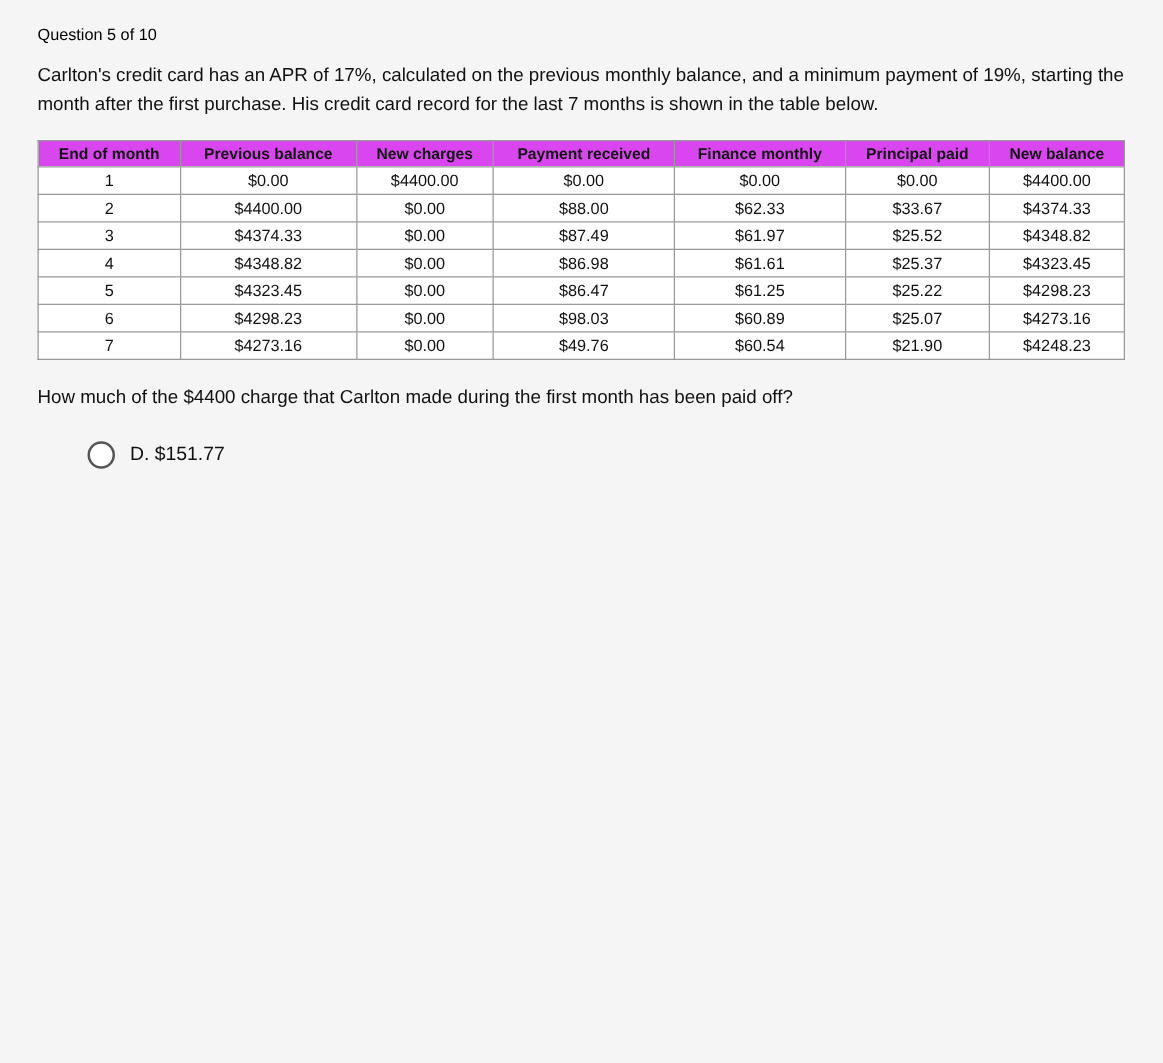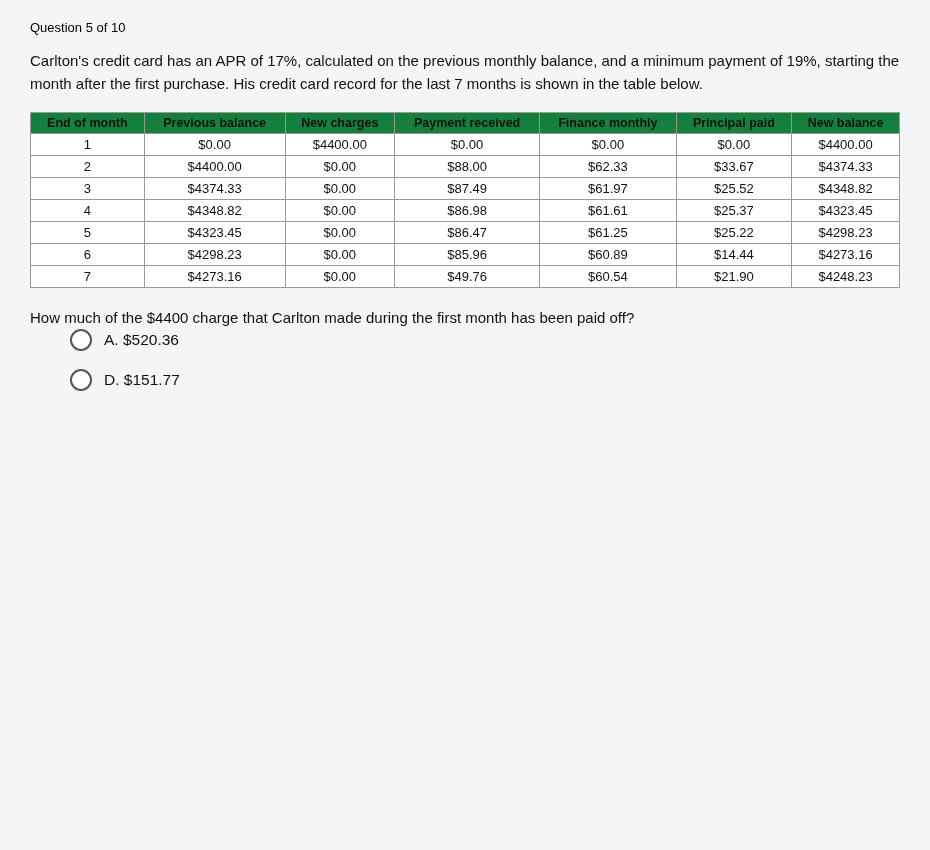--- a/index.html
+++ b/index.html
@@ -29,29 +29,30 @@
       margin-bottom: 18px;
     }
     table th, table td {
       border: 1px solid #999;
       padding: 3px 6px;
       text-align: center;
       vertical-align: middle;
     }
     table th {
       font-weight: bold;
-      background: #15803d;
+      background: #d946ef;
       font-size: 12.5px;
     }
     table td {
       background: #fff;
     }
     .sub-question {
       font-size: 15px;
       line-height: 1.55;
+      margin-bottom: 24px;
     }
     .options {
       display: flex;
       flex-direction: column;
       gap: 18px;
       padding-left: 40px;
     }
     .option-item {
       display: flex;
       align-items: center;
@@ -133,42 +134,38 @@
         <td>$0.00</td>
         <td>$86.47</td>
         <td>$61.25</td>
         <td>$25.22</td>
         <td>$4298.23</td>
       </tr>
       <tr>
         <td>6</td>
         <td>$4298.23</td>
         <td>$0.00</td>
-        <td>$85.96</td>
+        <td>$98.03</td>
         <td>$60.89</td>
-        <td>$14.44</td>
+        <td>$25.07</td>
         <td>$4273.16</td>
       </tr>
       <tr>
         <td>7</td>
         <td>$4273.16</td>
         <td>$0.00</td>
         <td>$49.76</td>
         <td>$60.54</td>
         <td>$21.90</td>
         <td>$4248.23</td>
       </tr>
     </tbody>
 </table>
 
 <p class="sub-question">How much of the $4400 charge that Carlton made during the first month has been paid off?</p>
 
 <div class="options">
 
-<div class="option-item">
-      <div class="radio-circle"></div>
-      <span class="option-label">A. $520.36</span>
-    </div>
     <div class="option-item">
       <div class="radio-circle"></div>
       <span class="option-label">D. $151.77</span>
     </div>
   </div>
 
 </body></html>

